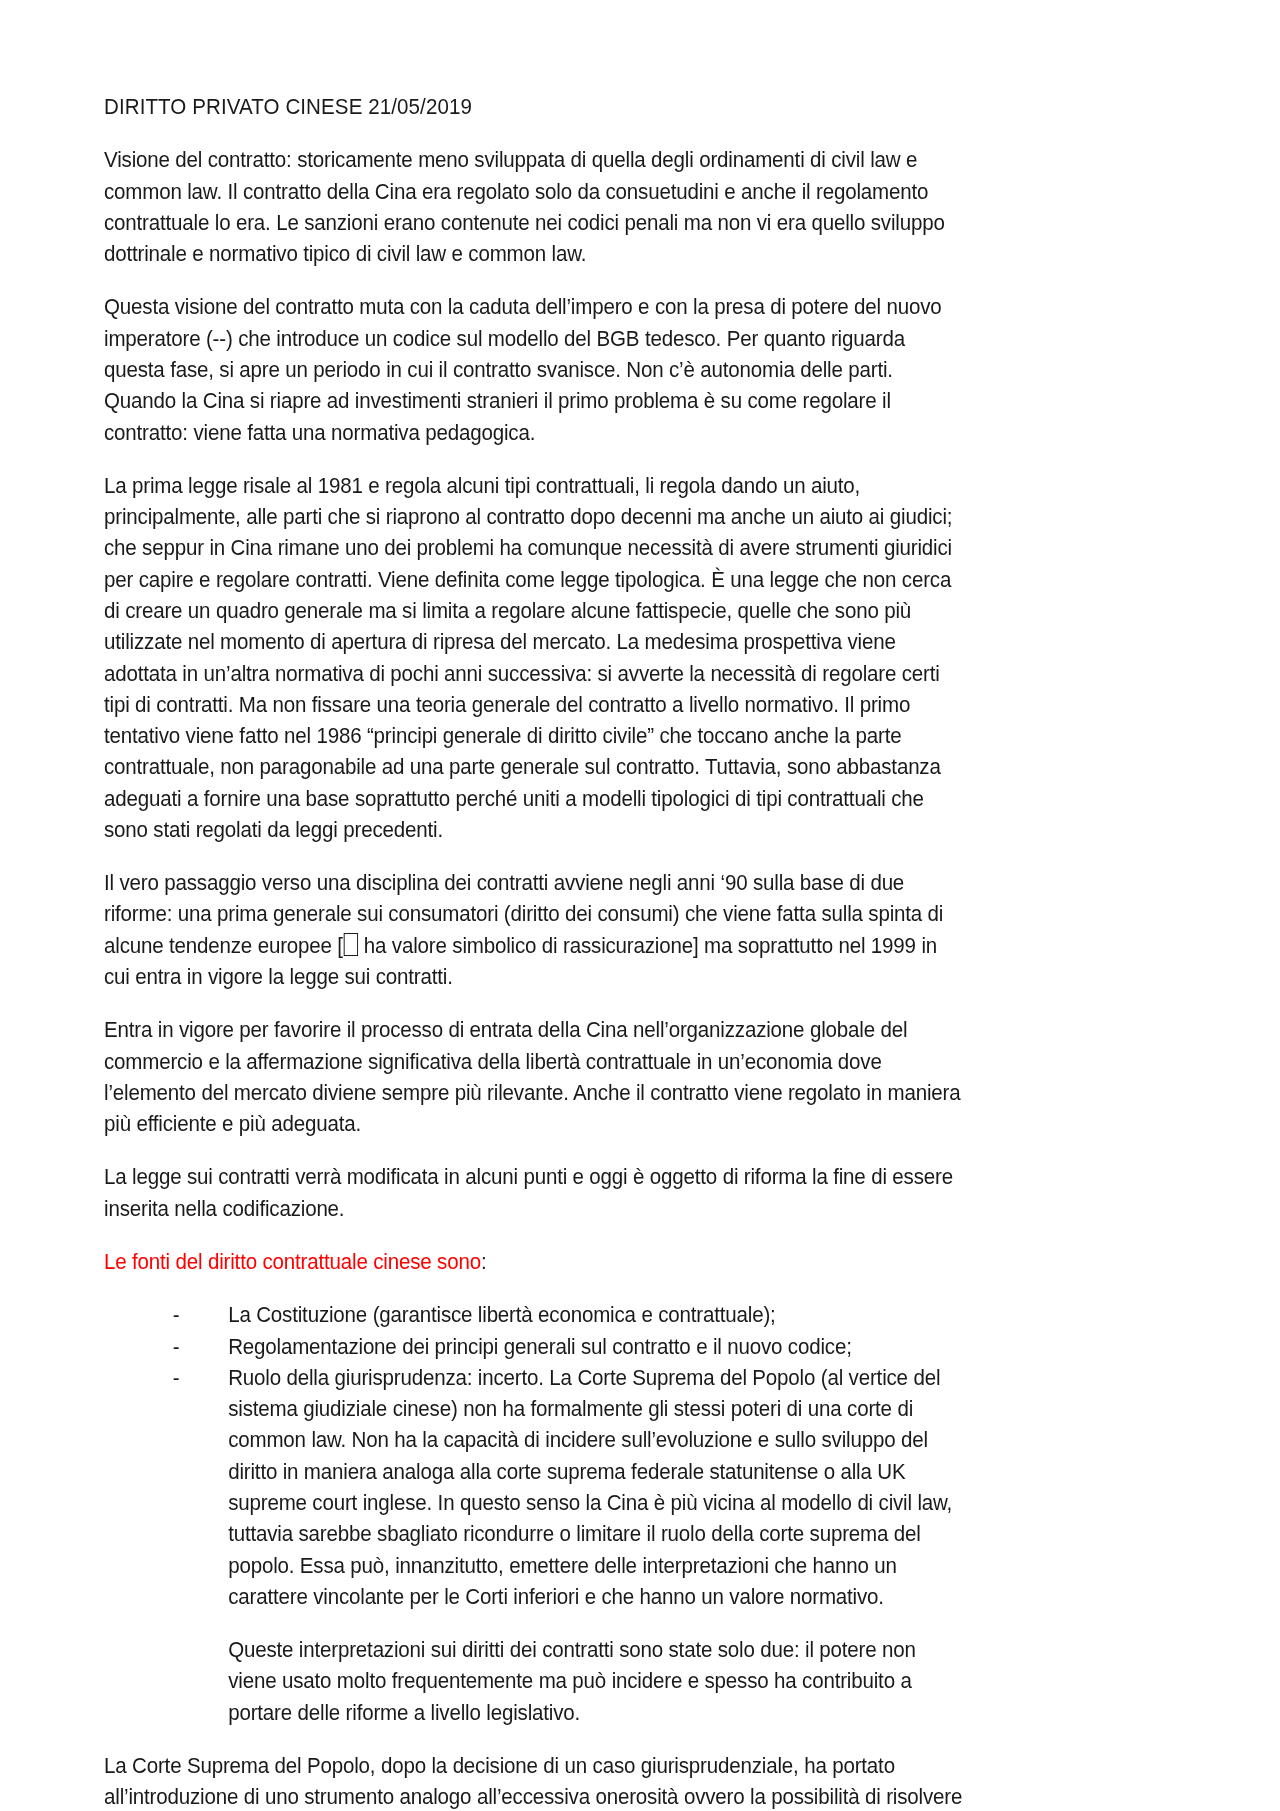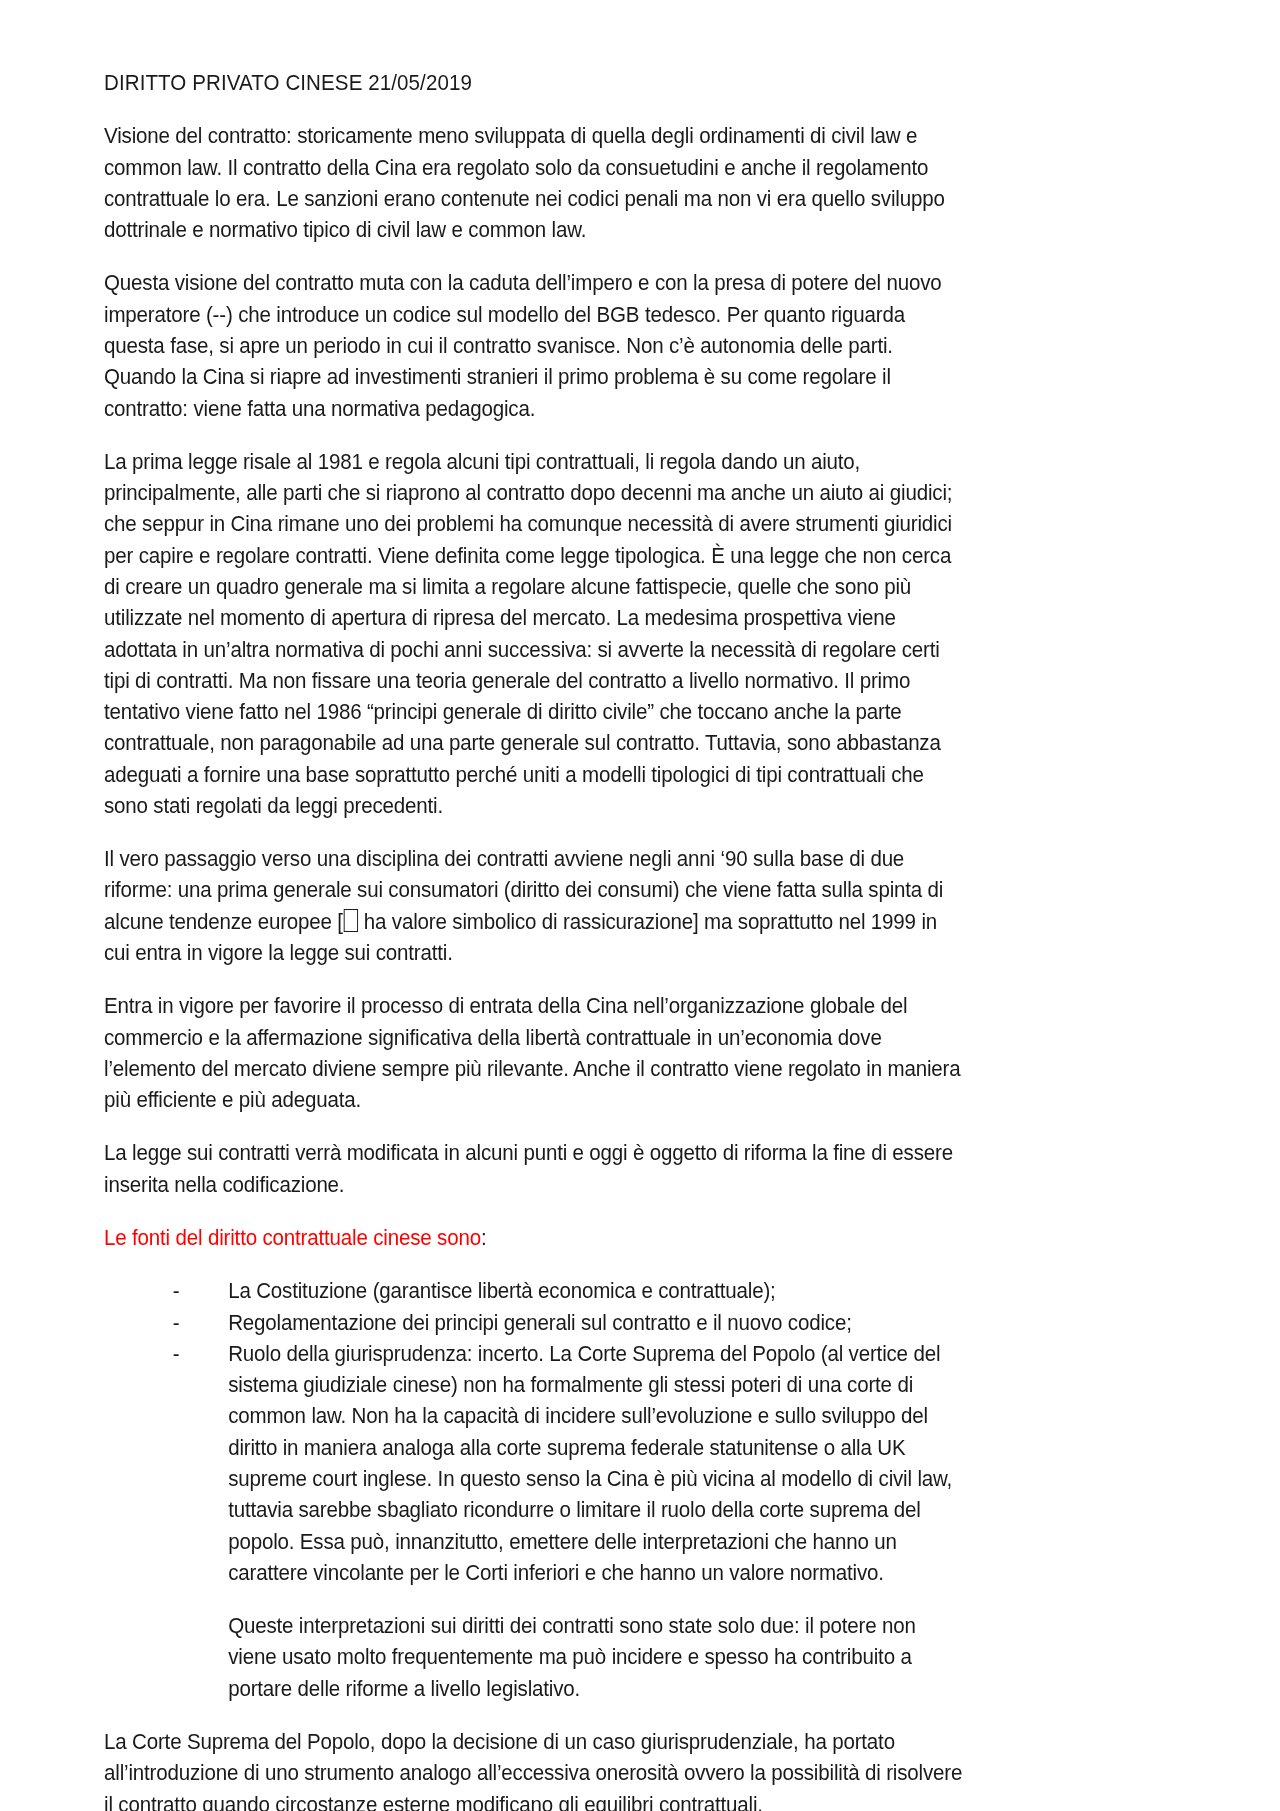--- a/index.html
+++ b/index.html
@@ -11,21 +11,21 @@
     font-family: "Liberation Sans", "DejaVu Sans", sans-serif;
     color: #1a1a1a;
   }
   .page {
     position: relative;
     width: 1280px;
     height: 1811px;
     margin: 0 auto;
     background: #ffffff;
     box-sizing: border-box;
-    padding: 68px 108px 0 104px;
+    padding: 92px 108px 0 104px;
     overflow: hidden;
   }
   .doc-body {
     width: 900px;
     font-size: 21.5px;
     line-height: 1.455;
     letter-spacing: -0.18px;
     font-stretch: semi-condensed;
     transform: scaleX(0.955);
     transform-origin: left top;

